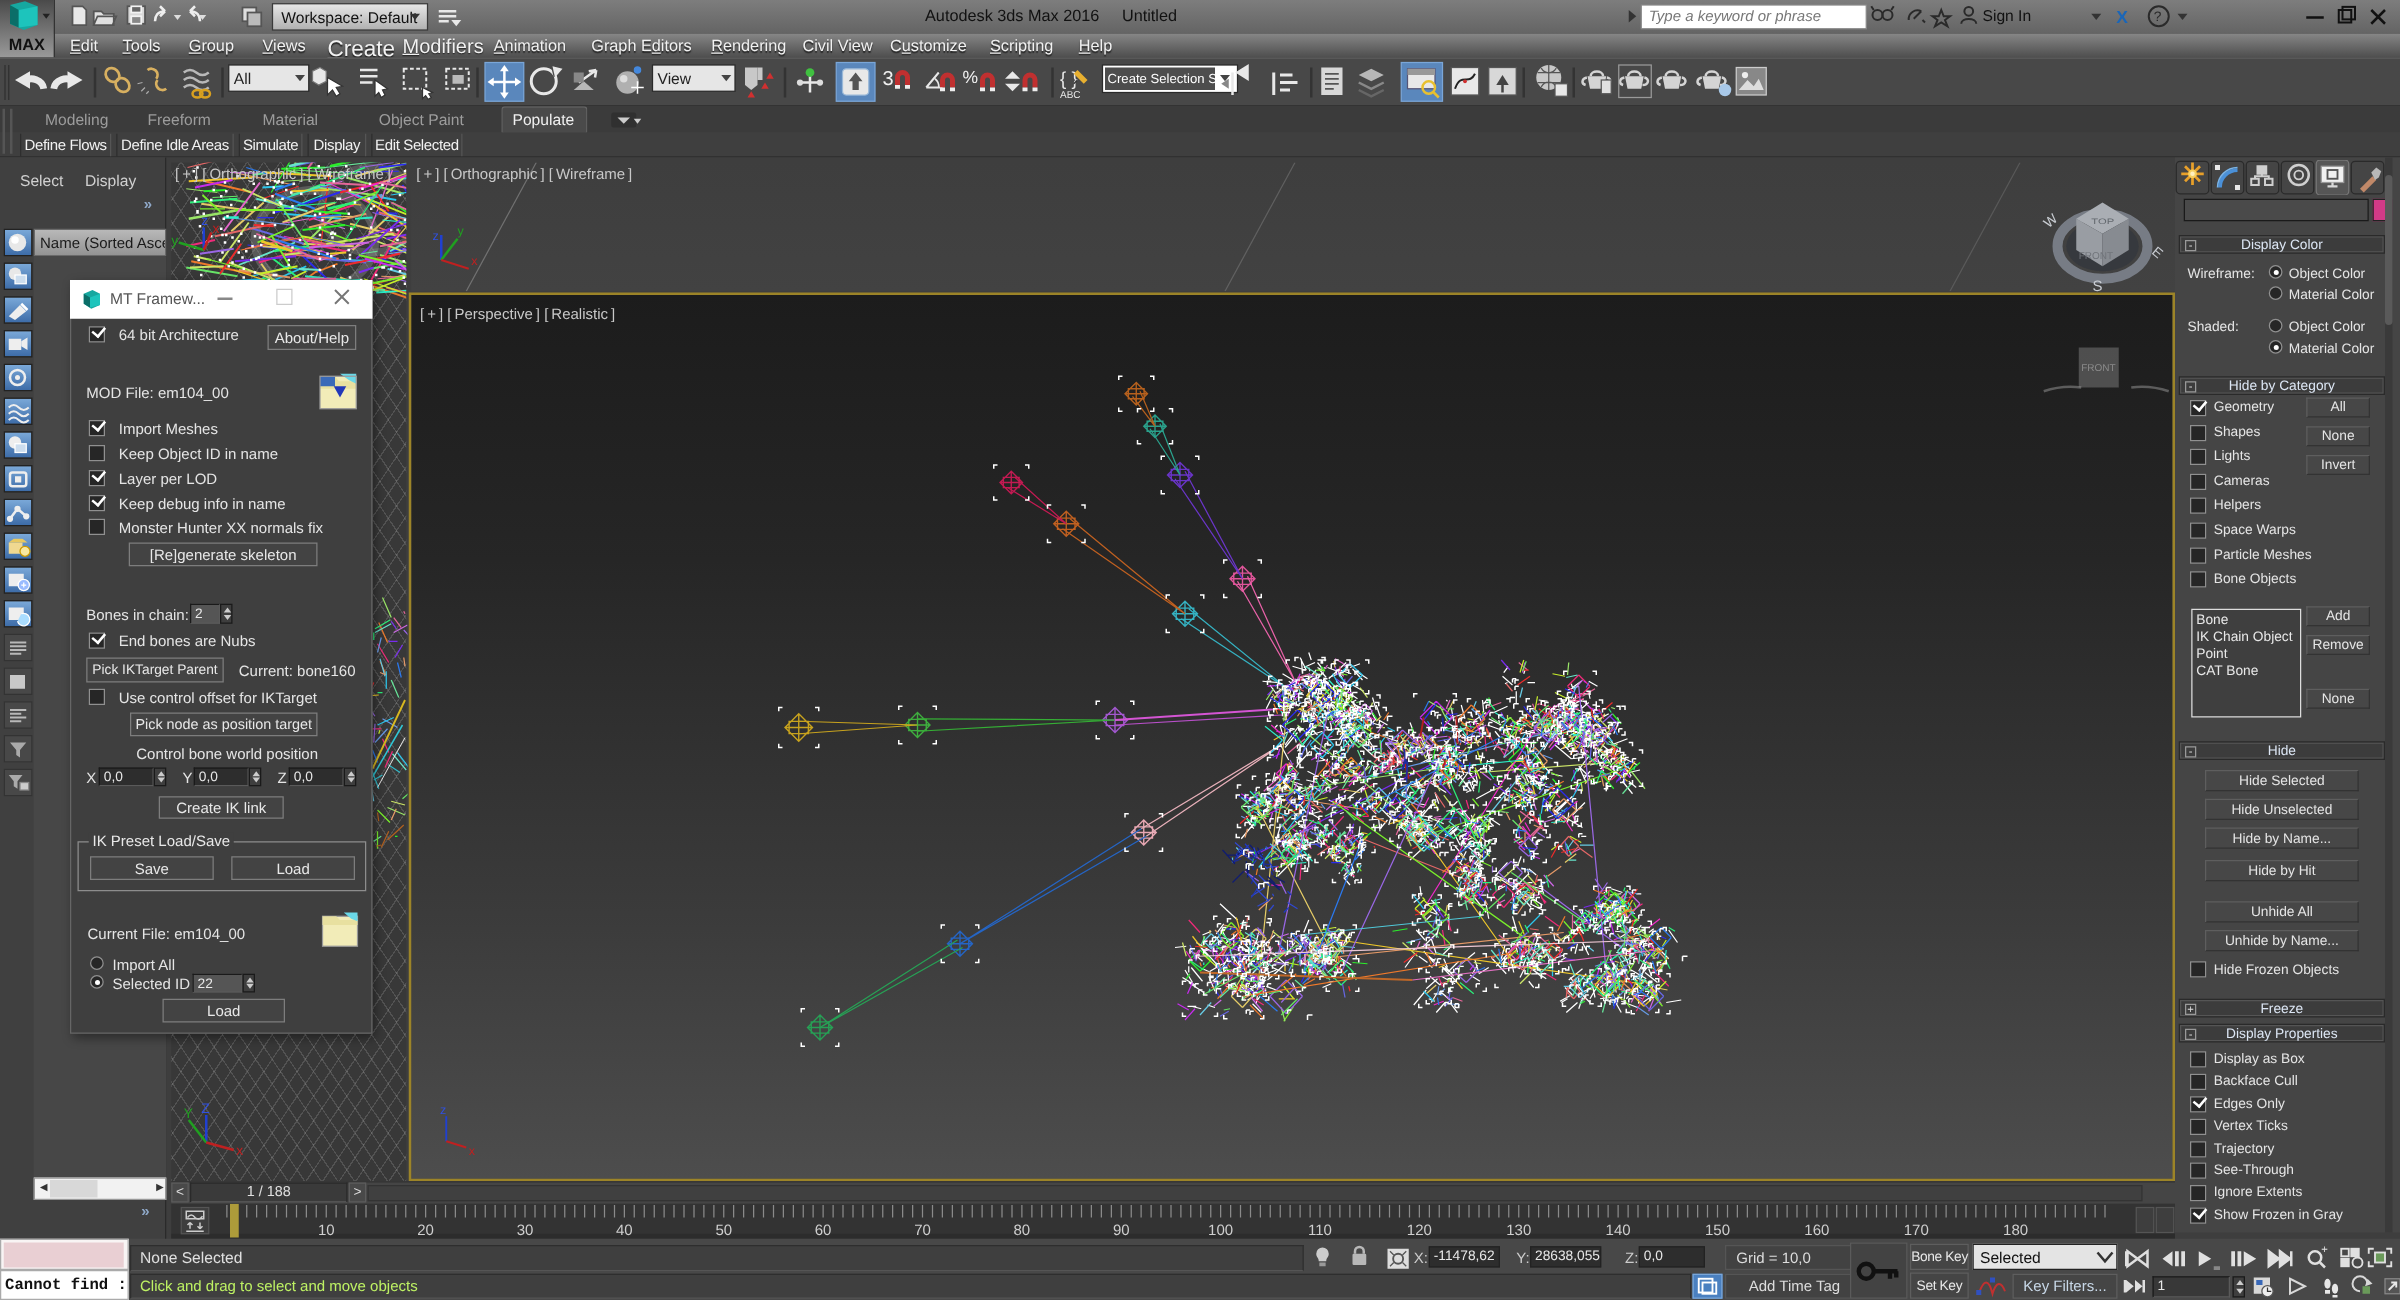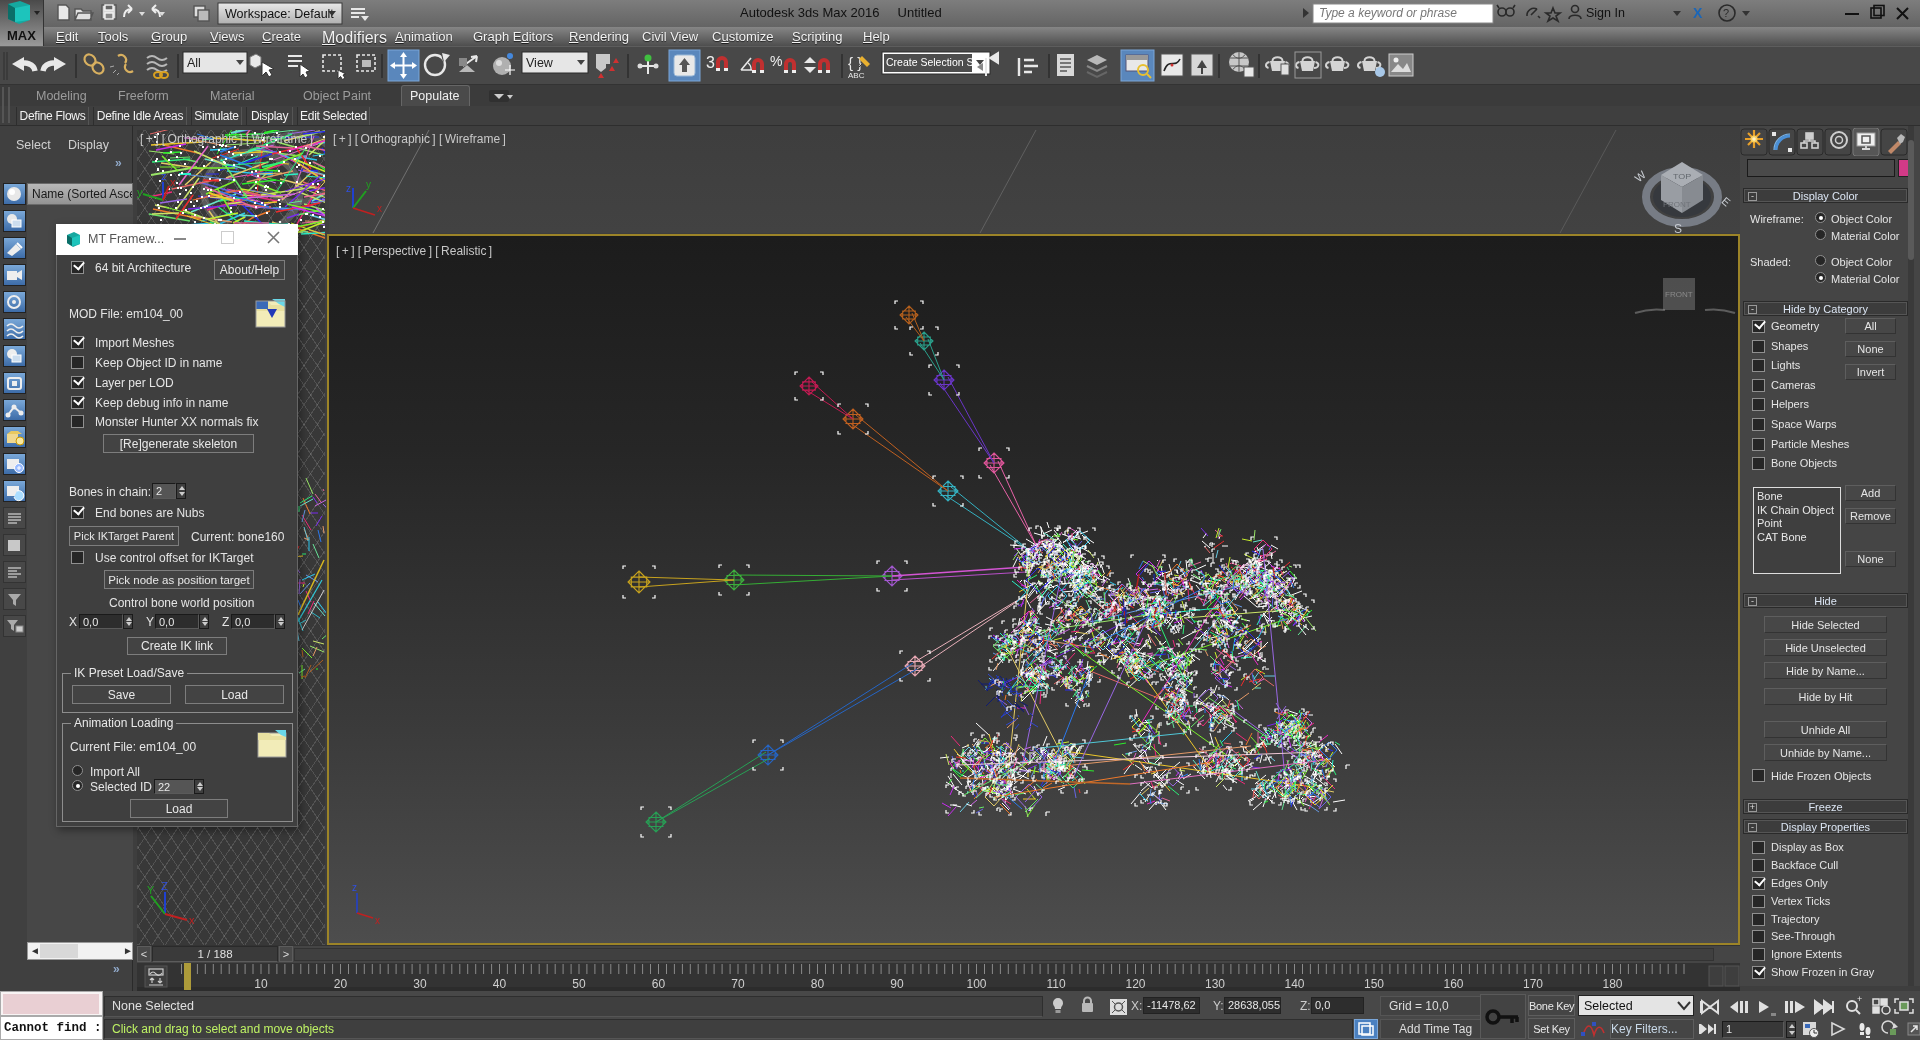--- a/index.html
+++ b/index.html
@@ -87,21 +87,21 @@
 <svg class="a" style="left:1790px;top:0" width="130" height="27">
  <path d="M55 14 h14" stroke="#111" stroke-width="2"></path>
  <rect x="81" y="8" width="10" height="10" fill="none" stroke="#111" stroke-width="1.6"></rect>
  <rect x="84" y="5.5" width="10" height="10" fill="none" stroke="#111" stroke-width="1.6"></rect>
  <path d="M107 8 l11 11 M118 8 l-11 11" stroke="#111" stroke-width="2"></path>
 </svg>
 <div class="a" style="left:56px;top:29px;font-size:13px;color:#f2f2f2;text-shadow:0 1px 1px #222"><span style="text-decoration:underline">E</span>dit</div>
     <div class="a" style="left:98px;top:29px;font-size:13px;color:#f2f2f2;text-shadow:0 1px 1px #222"><span style="text-decoration:underline">T</span>ools</div>
     <div class="a" style="left:151px;top:29px;font-size:13px;color:#f2f2f2;text-shadow:0 1px 1px #222"><span style="text-decoration:underline">G</span>roup</div>
     <div class="a" style="left:210px;top:29px;font-size:13px;color:#f2f2f2;text-shadow:0 1px 1px #222"><span style="text-decoration:underline">V</span>iews</div>
-    <div class="a" style="left:262px;top:29px;font-size:13px;color:#f2f2f2;text-shadow:0 1px 1px #222"><span style="text-decoration:underline">C</span>reate</div>
+    <div class="a" style="left:262px;top:29px;font-size:18px;color:#f2f2f2;text-shadow:0 1px 1px #222"><span style="text-decoration:underline">C</span>reate</div>
     <div class="a" style="left:322px;top:29px;font-size:16px;color:#f2f2f2;text-shadow:0 1px 1px #222"><span style="text-decoration:underline">M</span>odifiers</div>
     <div class="a" style="left:395px;top:29px;font-size:13px;color:#f2f2f2;text-shadow:0 1px 1px #222"><span style="text-decoration:underline">A</span>nimation</div>
     <div class="a" style="left:473px;top:29px;font-size:13px;color:#f2f2f2;text-shadow:0 1px 1px #222">Graph E<span style="text-decoration:underline">d</span>itors</div>
     <div class="a" style="left:569px;top:29px;font-size:13px;color:#f2f2f2;text-shadow:0 1px 1px #222"><span style="text-decoration:underline">R</span>endering</div>
     <div class="a" style="left:642px;top:29px;font-size:13px;color:#f2f2f2;text-shadow:0 1px 1px #222">Civil View</div>
     <div class="a" style="left:712px;top:29px;font-size:13px;color:#f2f2f2;text-shadow:0 1px 1px #222">C<span style="text-decoration:underline">u</span>stomize</div>
     <div class="a" style="left:792px;top:29px;font-size:13px;color:#f2f2f2;text-shadow:0 1px 1px #222"><span style="text-decoration:underline">S</span>cripting</div>
     <div class="a" style="left:863px;top:29px;font-size:13px;color:#f2f2f2;text-shadow:0 1px 1px #222"><span style="text-decoration:underline">H</span>elp</div>
 <div class="a" style="left:0;top:46px;width:1920px;height:39px;background:#484848;border-top:1px solid #5d5d5d;border-bottom:1px solid #333"></div>
 <svg class="a" style="left:0;top:46px" width="1480" height="39">
@@ -666,23 +666,20 @@
       <div class="sp" style="left:142px;top:389px;height:15px"></div>
  <div class="a tx" style="left:165px;top:390px">Z</div>
  <div class="ed" style="left:174px;top:389px;width:44px;height:15px">0,0</div>
       <div class="sp" style="left:218px;top:389px;height:15px"></div>
  <div class="btn" style="left:70px;top:412px;width:100px;height:18px;line-height:17px">Create IK link</div>
  <div class="grp" style="left:5px;top:448px;width:231px;height:40px">
         <span>IK Preset Load/Save</span>
       </div>
  <div class="btn" style="left:15px;top:460px;width:99px;height:19px;line-height:18px">Save</div>
  <div class="btn" style="left:128px;top:460px;width:99px;height:19px;line-height:18px">Load</div>
- <div class="grp" style="left:5px;top:498px;width:231px;height:99px">
-        <span>Animation Loading</span>
-      </div>
  <div class="a tx" style="left:13px;top:515px">Current File: em104_00</div>
  <svg class="a" style="left:200px;top:504px" width="30" height="30">
   <rect x="1" y="4" width="28" height="24" fill="#f2ecb8" stroke="#999"></rect>
   <path d="M1 4 h11 l3 3 h14 v4 H1 z" fill="#e8e0a0"></path>
   <path d="M18 1 h11 v7 l-5 -2 z" fill="#6ad8e8"></path>
  </svg>
  <div class="rd" style="left:15px;top:540px"></div>
       <div class="a tx" style="left:33px;top:540px">Import All</div>
  <div class="rd k" style="left:15px;top:555px"></div>
       <div class="a tx" style="left:33px;top:555px">Selected ID</div>
@@ -1057,21 +1054,21 @@
 <div class="a" style="left:1528px;top:1018px;width:47px;height:21px;background:#454545;border:1px solid #5e5e5e;color:#e8e8e8;font-size:11px;letter-spacing:-0.3px;text-align:center;line-height:20px;white-space:nowrap">Set Key</div>
 <div class="a" style="left:1578px;top:995px;width:116px;height:21px;background:#e4e4e4;border:1px solid #222;color:#111;font-size:12.5px;line-height:20px;padding-left:5px">Selected</div>
 <svg class="a" style="left:1676px;top:1000px" width="16" height="12">
       <path d="M2 2 l6 7 6 -7" stroke="#333" stroke-width="2" fill="none"></path>
     </svg>
 <svg class="a" style="left:1580px;top:1020px" width="28" height="19">
  <path d="M3 15 c4 -12 8 -12 11 0 c3 -10 7 -10 10 -2" stroke="#c03030" stroke-width="1.6" fill="none"></path>
  <rect x="1" y="12" width="4" height="4" fill="#3050c0"></rect>
       <rect x="12" y="2" width="4" height="4" fill="#3050c0"></rect>
 </svg>
-<div class="a" style="left:1610px;top:1019px;width:84px;height:20px;background:#454545;border:1px solid #5e5e5e;color:#c8d8e8;font-size:12px;line-height:19px">Key Filters...</div>
+<div class="a" style="left:1610px;top:1019px;width:84px;height:20px;background:#454545;border:1px solid #5e5e5e;color:#c8d8e8;font-size:12px;text-align:center;line-height:19px">Key Filters...</div>
 
 <svg class="a" style="left:1697px;top:993px" width="223px" height="47">
  <g fill="#e0e0e0">
   <path d="M4 8 v12 M5 8 l8 6 -8 6 z M21 8 l-8 6 8 6 z" stroke="#e0e0e0" stroke-width="2" fill="none"></path>
   <path d="M33 14 l8 -6 v12 z M43 8 h3 v12 h-3 z M48 8 h3 v12 h-3 z"></path>
   <path d="M62 8 l10 6 -10 6 z"></path>
         <path d="M74 20 l5 0 0 3 -5 0 z" fill="#888"></path>
   <path d="M88 8 h3 v12 h-3 z M93 8 h3 v12 h-3 z M98 8 l10 6 -10 6 z" fill="#e0e0e0"></path>
   <path d="M118 8 l8 6 -8 6 z M127 8 l8 6 -8 6 z M136 8 v12" stroke="#e0e0e0" stroke-width="2"></path>
   <circle cx="155" cy="13" r="5" fill="none" stroke="#e0e0e0" stroke-width="2"></circle>

